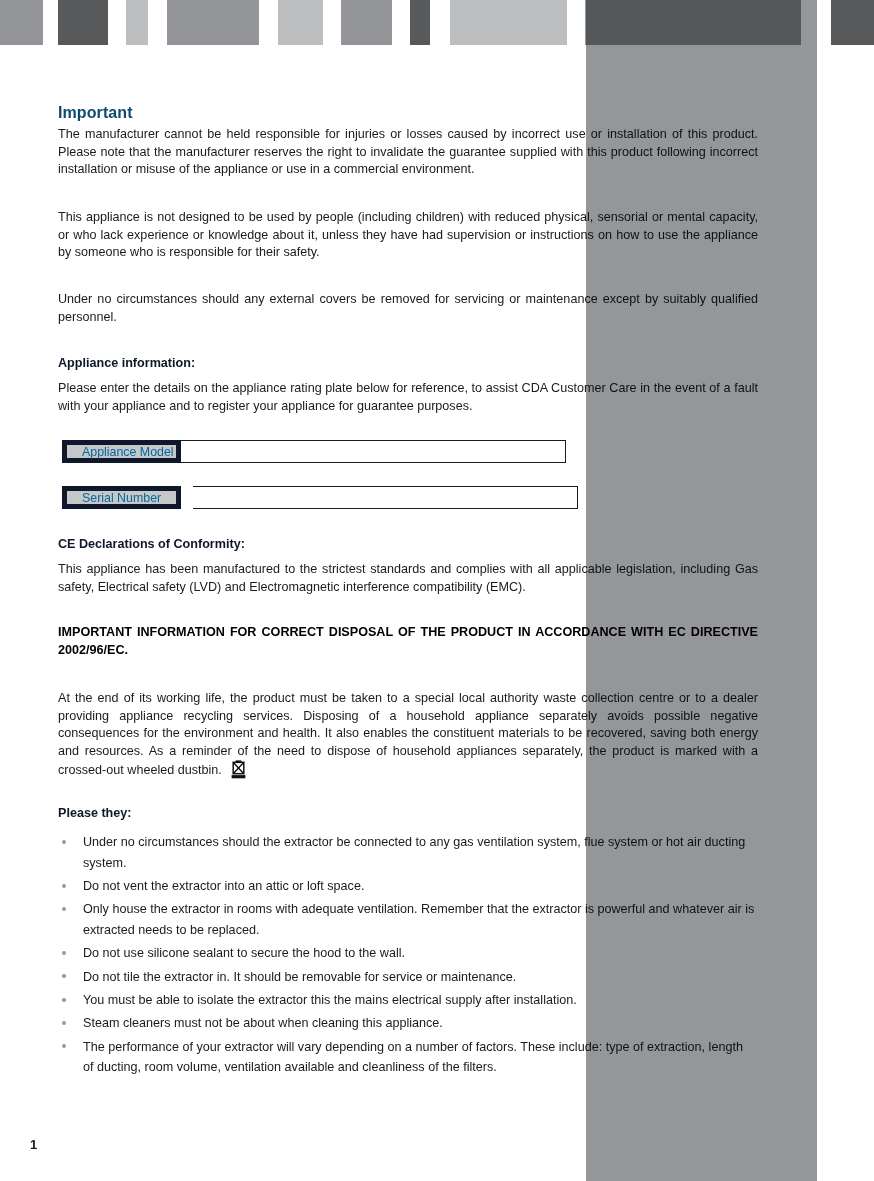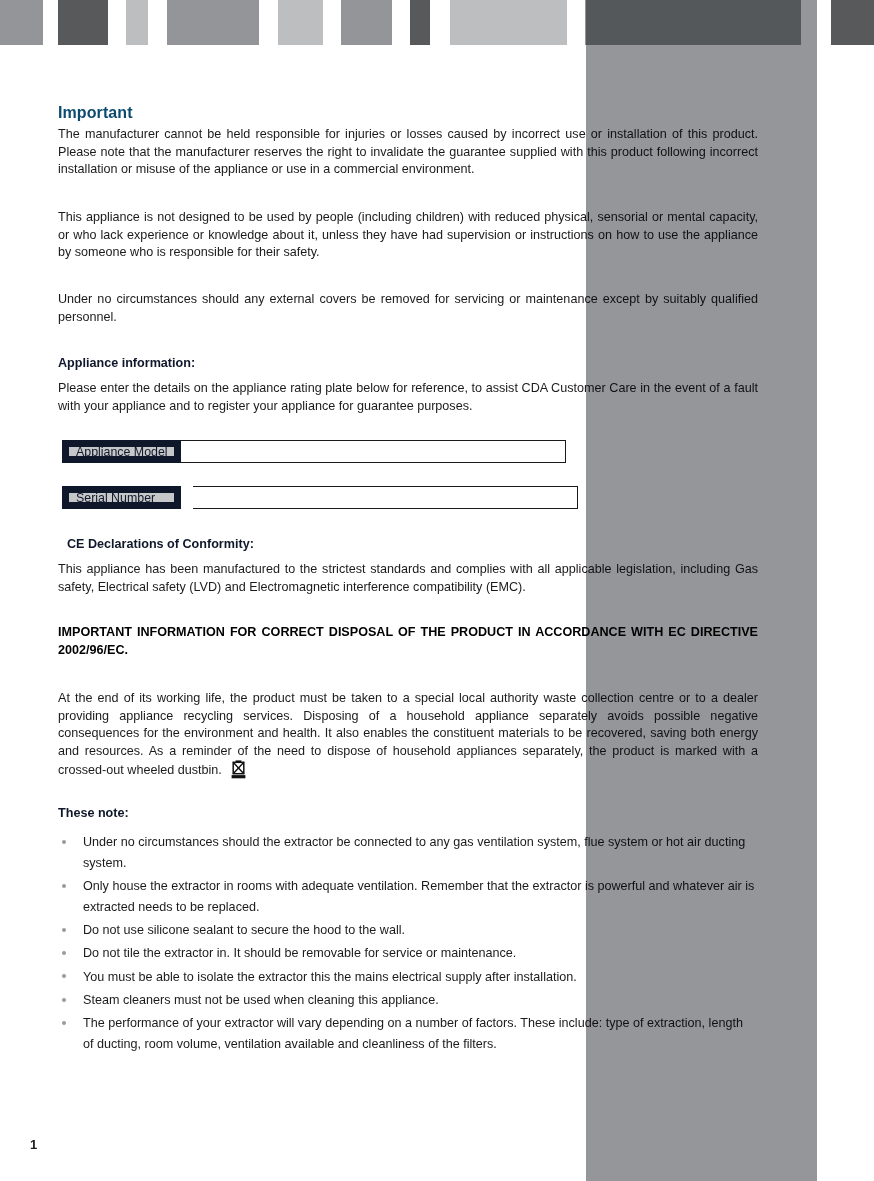--- a/index.html
+++ b/index.html
@@ -88,27 +88,27 @@
   .field-row {
     position: absolute;
     left: 4px;
     height: 23px;
     display: flex;
     align-items: stretch;
   }
   .field-label {
     width: 119px;
     background: #c6c7c9;
-    border: 7px solid #0f172a;
+    border: 5px solid #0f172a;
     box-sizing: border-box;
     font-size: 12.4px;
-    color: #0f172a;
+    color: #0369a1;
     display: flex;
     align-items: center;
-    padding-left: 7px;
+    padding-left: 15px;
     box-sizing: border-box;
   }
   .field-box {
     width: 385px;
     background: #ffffff;
     border: 1px solid #1a1a1a;
     border-left: none;
     box-sizing: border-box;
   }
 
@@ -204,21 +204,21 @@
     <div class="field-row" style="top:440px;">
       <div class="field-label">Appliance Model</div>
       <div class="field-box"></div>
     </div>
 
     <div class="field-row" style="top:486px;gap:12px;">
       <div class="field-label">Serial Number</div>
       <div class="field-box"></div>
     </div>
 
-    <div class="para-wrap" style="top:537px;margin-left:9px;">
+    <div class="para-wrap" style="top:537px;">
       <p class="blk-head">CE Declarations of Conformity:</p>
     </div>
 
     <div class="para-wrap" style="top:561px;">
       <p class="body-text">This appliance has been manufactured to the strictest standards and complies with all applicable legislation, including Gas safety, Electrical safety (LVD) and Electromagnetic interference compatibility (EMC).</p>
     </div>
 
     <div class="para-wrap" style="top:624px;">
       <p class="blk-head body-text" style="font-weight:bold;color:#000;">IMPORTANT INFORMATION FOR CORRECT DISPOSAL OF THE PRODUCT IN ACCORDANCE WITH EC DIRECTIVE 2002/96/EC.</p>
     </div>
@@ -227,47 +227,51 @@
       <p class="body-text"><span>At the end of its working life, the product must be taken to a special local authority waste collection centre or to a dealer providing appliance recycling services.  Disposing of a household appliance separately avoids possible negative consequences for the environment and health. It also enables the constituent materials to be recovered, saving both energy and resources. As a reminder of the need to dispose of household appliances separately, the product is marked with a crossed-out wheeled dustbin.</span><span class="weee"><svg width="15" height="19" viewBox="0 0 15 19">
               <rect x="2.2" y="2.3" width="10.6" height="11.4" fill="none" stroke="#111" stroke-width="1.5"></rect>
               <rect x="4.6" y="0.4" width="5.8" height="1.9" fill="#111"></rect>
               <line x1="2.2" y1="2.3" x2="12.8" y2="13.7" stroke="#111" stroke-width="1.4"></line>
               <line x1="12.8" y1="2.3" x2="2.2" y2="13.7" stroke="#111" stroke-width="1.4"></line>
               <rect x="0.6" y="15.1" width="13.8" height="3.2" fill="#111"></rect>
             </svg></span></p>
     </div>
 
     <div class="para-wrap" style="top:806px;">
-      <p class="blk-head">These note:</p>
+      <p class="blk-head">Please they:</p>
     </div>
 
     <ul class="notes" style="top:832px;">
       <li>
           <span class="bullet"></span>
           <span class="txt">Under no circumstances should the extractor be connected to any gas ventilation system, flue system or hot air ducting system.</span>
         </li>
       <li>
           <span class="bullet"></span>
+          <span class="txt">Do not vent the extractor into an attic or loft space.</span>
+        </li>
+      <li>
+          <span class="bullet"></span>
           <span class="txt">Only house the extractor in rooms with adequate ventilation. Remember that the extractor is powerful and whatever air is extracted needs to be replaced.</span>
         </li>
       <li>
           <span class="bullet"></span>
           <span class="txt">Do not use silicone sealant to secure the hood to the wall.</span>
         </li>
       <li>
           <span class="bullet"></span>
           <span class="txt">Do not tile the extractor in. It should be removable for service or maintenance.</span>
         </li>
       <li>
           <span class="bullet"></span>
           <span class="txt">You must be able to isolate the extractor this the mains electrical supply after installation.</span>
         </li>
       <li>
           <span class="bullet"></span>
-          <span class="txt">Steam cleaners must not be used when cleaning this appliance.</span>
+          <span class="txt">Steam cleaners must not be about when cleaning this appliance.</span>
         </li>
       <li>
           <span class="bullet"></span>
           <span class="txt">The performance of your extractor will vary depending on a number of factors. These include: type of extraction, length of ducting, room volume, ventilation available and cleanliness of the filters.</span>
         </li>
     </ul>
 
   </div>
 
   <div class="page-number">1</div>

